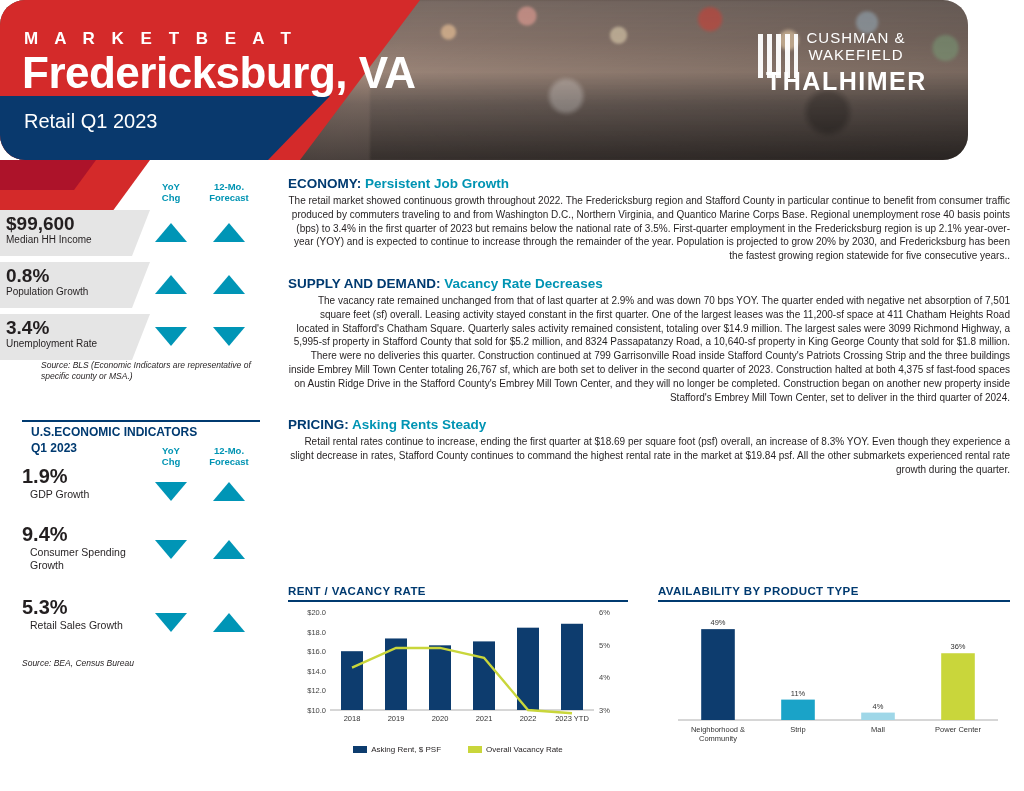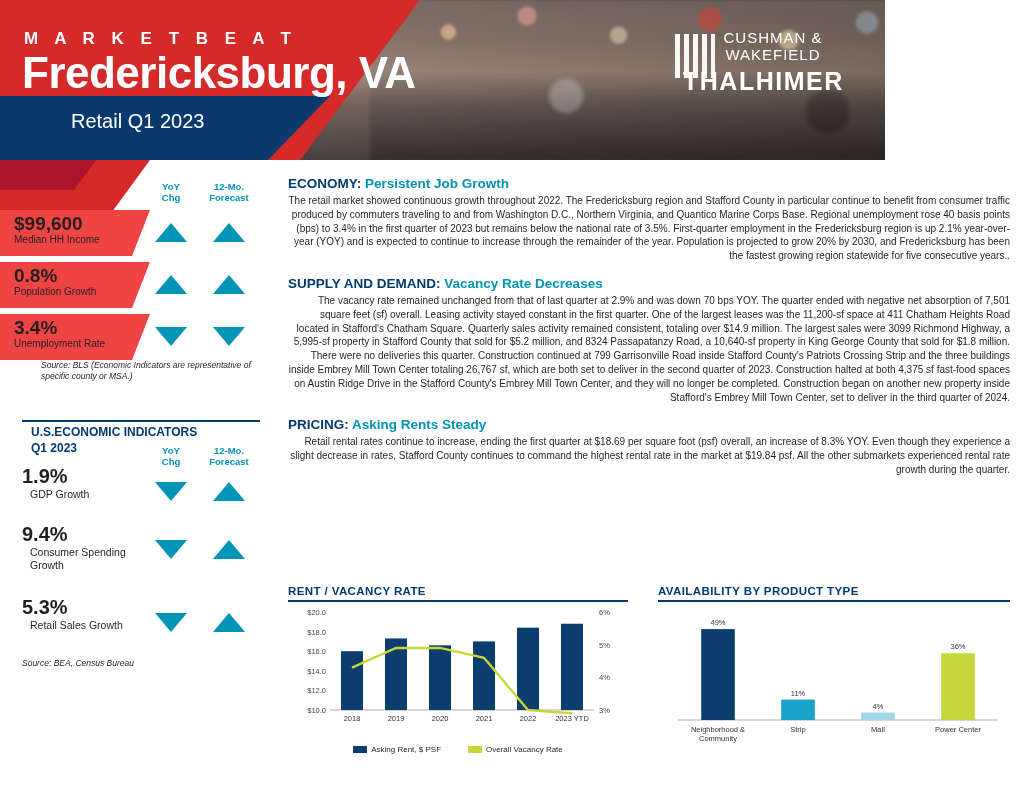--- a/index.html
+++ b/index.html
@@ -8,22 +8,23 @@
     width:1024px; height:791px;
     font-family:"Liberation Sans", sans-serif;
     background:#ffffff;
     position:relative;
     overflow:hidden;
     color:#231f20;
   }
 
   
   .header {
-    position:absolute; left:0; top:0; width:885px; height:160px;
+    position:absolute; left:0; top:0; width:968px; height:160px;
     overflow:hidden;
+    border-radius:25px;
   }
   .header-photo {
     position:absolute; inset:0;
     background:
       linear-gradient(125deg, rgba(0,0,0,0.25) 0%, rgba(0,0,0,0.05) 40%, rgba(0,0,0,0.3) 100%),
       linear-gradient(180deg, #6b5a52 0%, #8c7468 25%, #b09484 45%, #7a6a62 65%, #4d4440 100%);
   }
   .header-photo:before {
     content:""; position:absolute; left:370px; top:0; width:654px; height:160px;
     background:
@@ -53,21 +54,21 @@
   .mb-label {
     position:absolute; left:24px; top:29px;
     color:#ffffff; font-size:17px; font-weight:bold; letter-spacing:6px;
   }
   .city-title {
     position:absolute; left:22px; top:48px;
     color:#ffffff; font-size:44px; font-weight:bold; letter-spacing:-0.5px;text-align:right;
   }
   .subtitle {
     position:absolute; left:24px; top:110px;
-    color:#ffffff; font-size:20px; font-weight:normal;margin-left:47px;
+    color:#ffffff; font-size:20px; font-weight:normal;
   }
   .cw-logo {
     position:absolute; right:22px; top:30px; width:180px; text-align:left;
     color:#ffffff;
   }
   .cw-mark {
     position:absolute; right:170px; top:34px; width:40px; height:44px;
     background:
       linear-gradient(90deg,#ffffff 0 5px, transparent 5px 9px, #ffffff 9px 14px, transparent 14px 18px, #ffffff 18px 23px, transparent 23px 27px, #ffffff 27px 32px, transparent 32px 36px, #ffffff 36px 40px);
     opacity:.95;
@@ -88,23 +89,23 @@
     clip-path: polygon(0 0, 96px 0, 74px 30px, 0 30px);
   }
 
   .col-head { position:absolute; font-size:9.5px; font-weight:bold; color:#0094b3; text-align:center; line-height:1.15;}
   .yoy-head { left:150px; top:182px; width:42px; }
   .fc-head  { left:203px; top:182px; width:52px; }
 
   .stat-row { position:absolute; left:0; width:272px; height:46px; }
   .stat-bar {
     position:absolute; left:0; top:0; width:150px; height:46px;
-    background:#ef4444;
+    background:#e5e5e5;
     clip-path: polygon(0 0, 150px 0, 132px 46px, 0 46px);
-    padding:4px 0 0 14px;
+    padding:4px 0 0 6px;
   }
   .stat-val { font-size:19px; font-weight:bold; color:#231f20; line-height:1.05; }
   .stat-lbl { font-size:10px; color:#231f20; }
   .tri { position:absolute; width:0; height:0; }
   .tri-up { border-left:16px solid transparent; border-right:16px solid transparent; border-bottom:19px solid #0095b6; }
   .tri-dn { border-left:16px solid transparent; border-right:16px solid transparent; border-top:19px solid #0095b6; }
 
   .src-note {
     position:absolute; left:22px; width:230px;
     font-size:8.5px; font-style:italic; color:#231f20; line-height:1.35;

